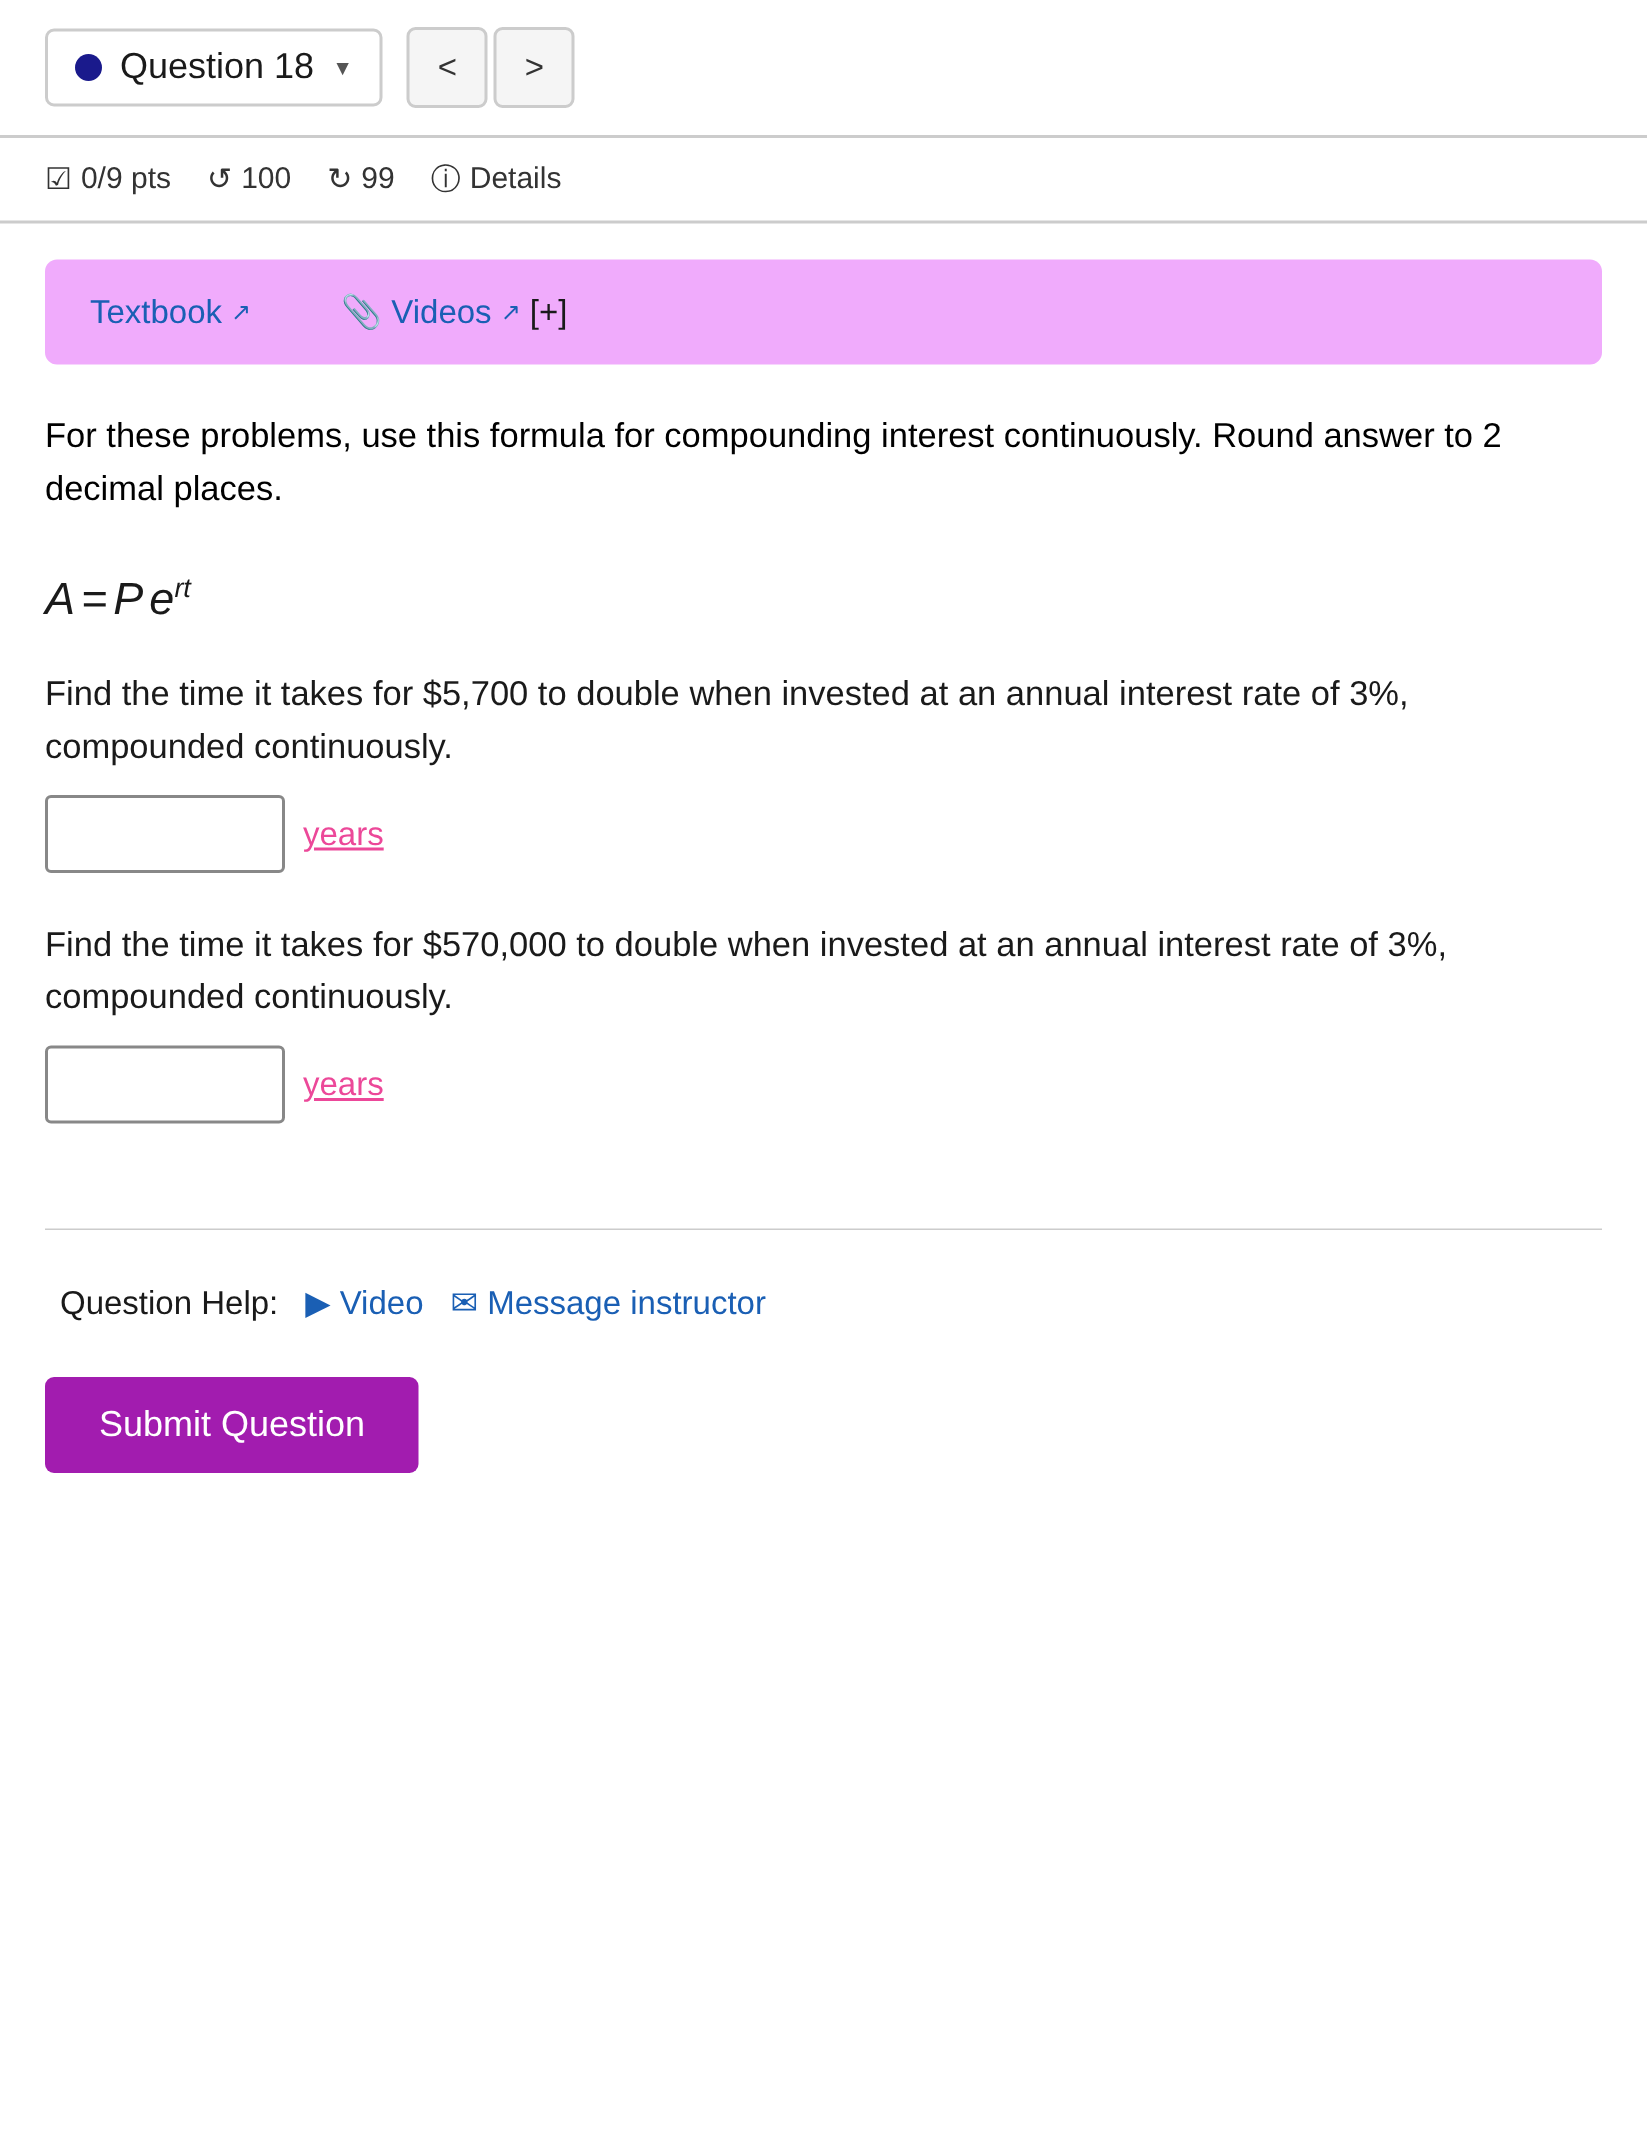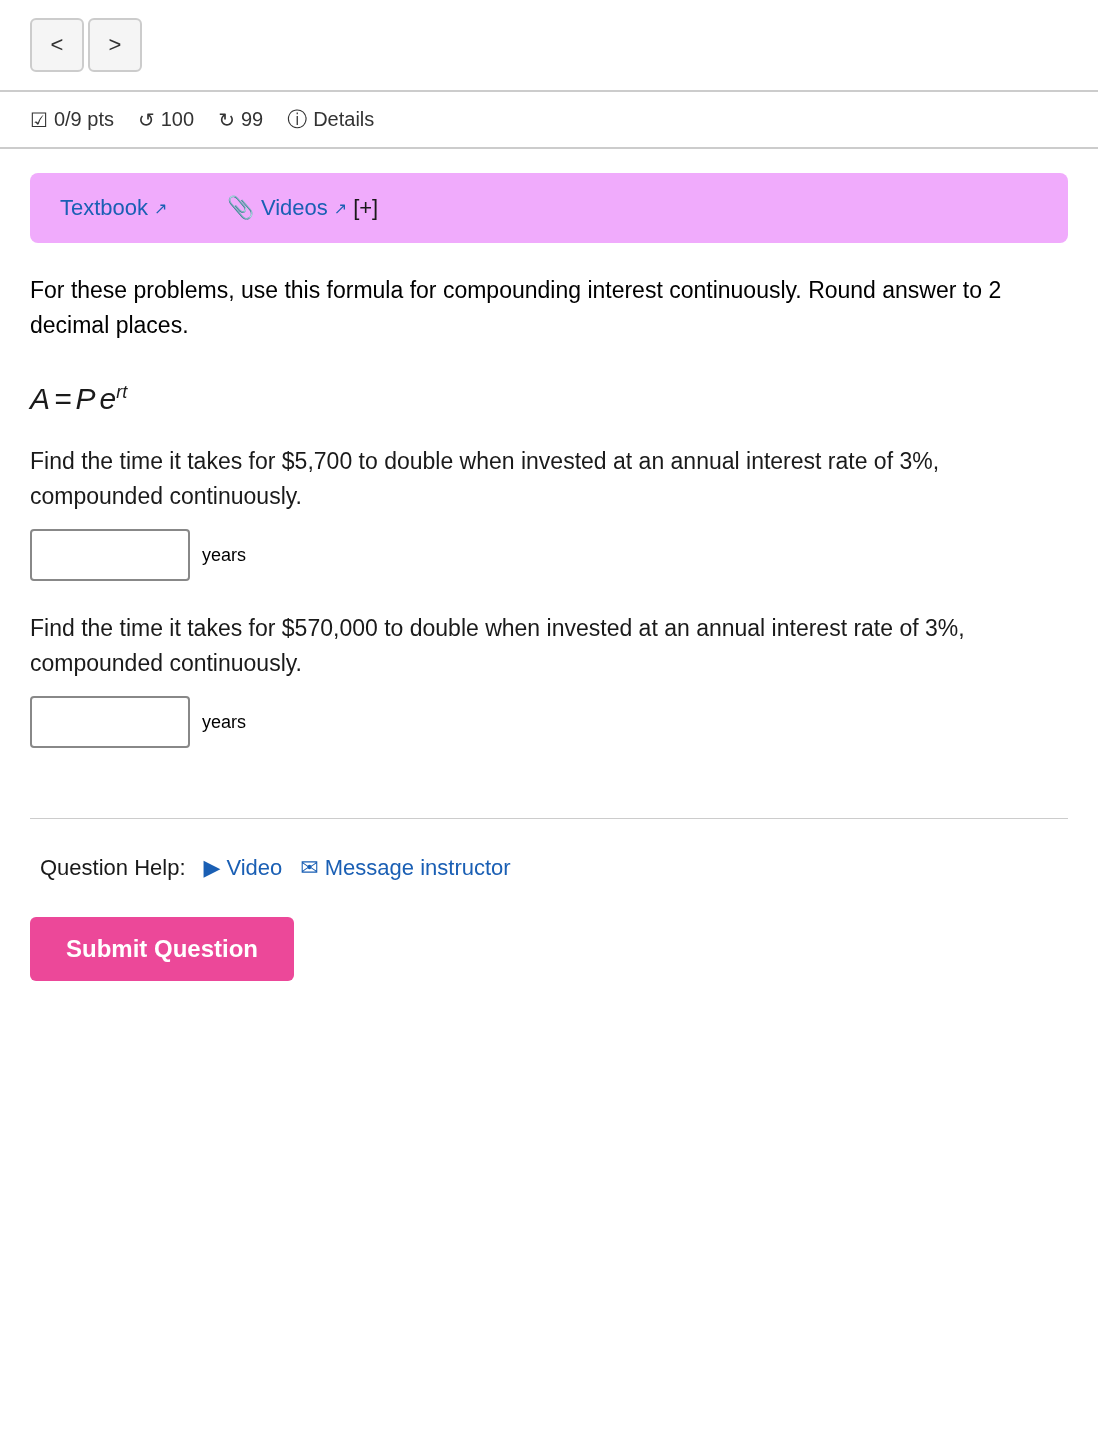--- a/index.html
+++ b/index.html
@@ -147,22 +147,23 @@
     .answer-input {
       width: 160px;
       height: 52px;
       border: 2px solid #888;
       border-radius: 4px;
       font-size: 20px;
       padding: 0 10px;
     }
 
     .unit-label {
-      font-size: 18px;
-      color: #000000;
+      font-size: 22px;
+      color: #ec4899;
+      text-decoration: underline;
     }
 
     .divider {
       border: none;
       border-top: 1px solid #cccccc;
       margin: 20px 30px;
     }
 
     .question-help {
       padding: 16px 40px;
@@ -187,27 +188,27 @@
     }
 
     .action-buttons {
       padding: 20px 30px 40px;
       display: flex;
       align-items: center;
       gap: 16px;
     }
 
     .submit-btn {
-      background: #ec4899;
+      background: #a21caf;
       color: #ffffff;
       border: none;
       border-radius: 6px;
       padding: 18px 36px;
       font-size: 24px;
-      font-weight: 700;
+      font-weight: 400;
       cursor: pointer;
     }
 
     .jump-btn {
       background: #ffffff;
       color: #1a1a1a;
       border: 2px solid #aaaaaa;
       border-radius: 6px;
       padding: 16px 36px;
       font-size: 24px;
@@ -229,20 +230,25 @@
     }
 
     sup {
       font-size: 18px;
     }
   </style>
 </head>
 <body>
 
 <div class="top-bar">
+  <div class="question-selector">
+    <span class="question-dot"></span>
+    <span class="question-label">Question 18</span>
+    <span class="chevron-down">▼</span>
+  </div>
   <div class="nav-buttons">
     <button class="nav-btn">&lt;</button>
     <button class="nav-btn">&gt;</button>
   </div>
 </div>
 
 <div class="meta-bar">
   <div class="meta-item">
     <span class="meta-icon">☑</span>
     <span>0/9 pts</span>

